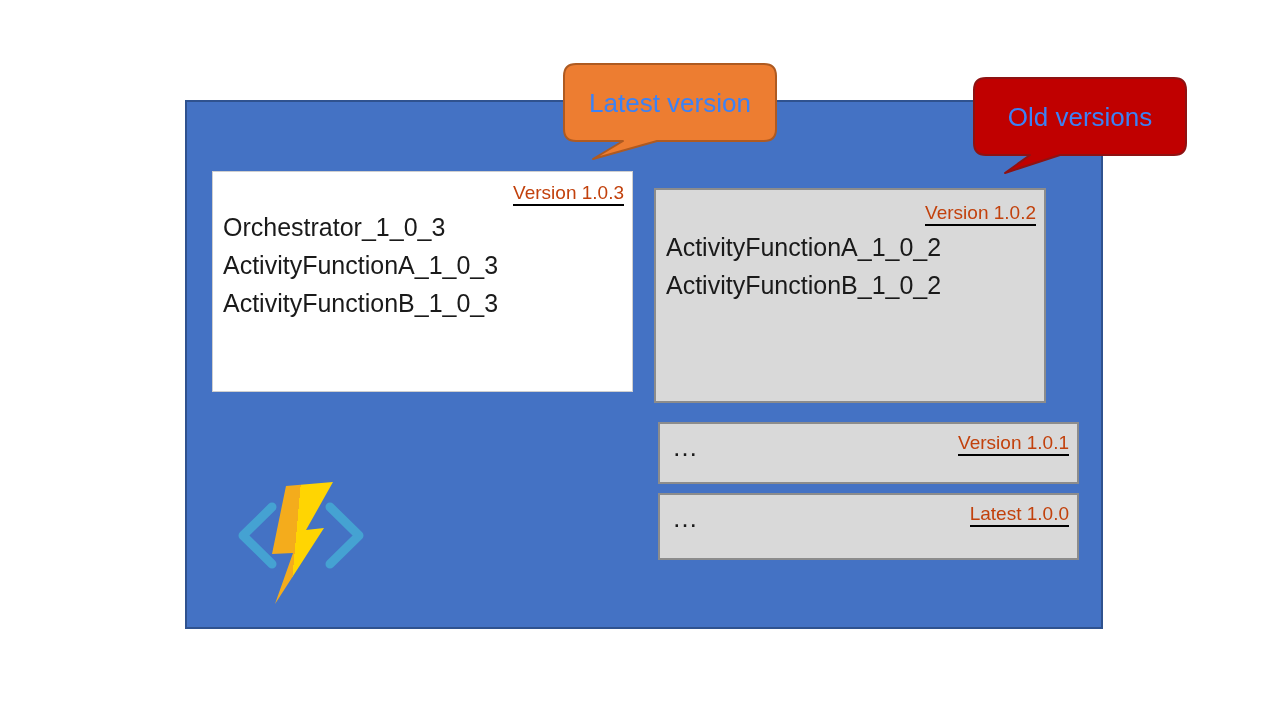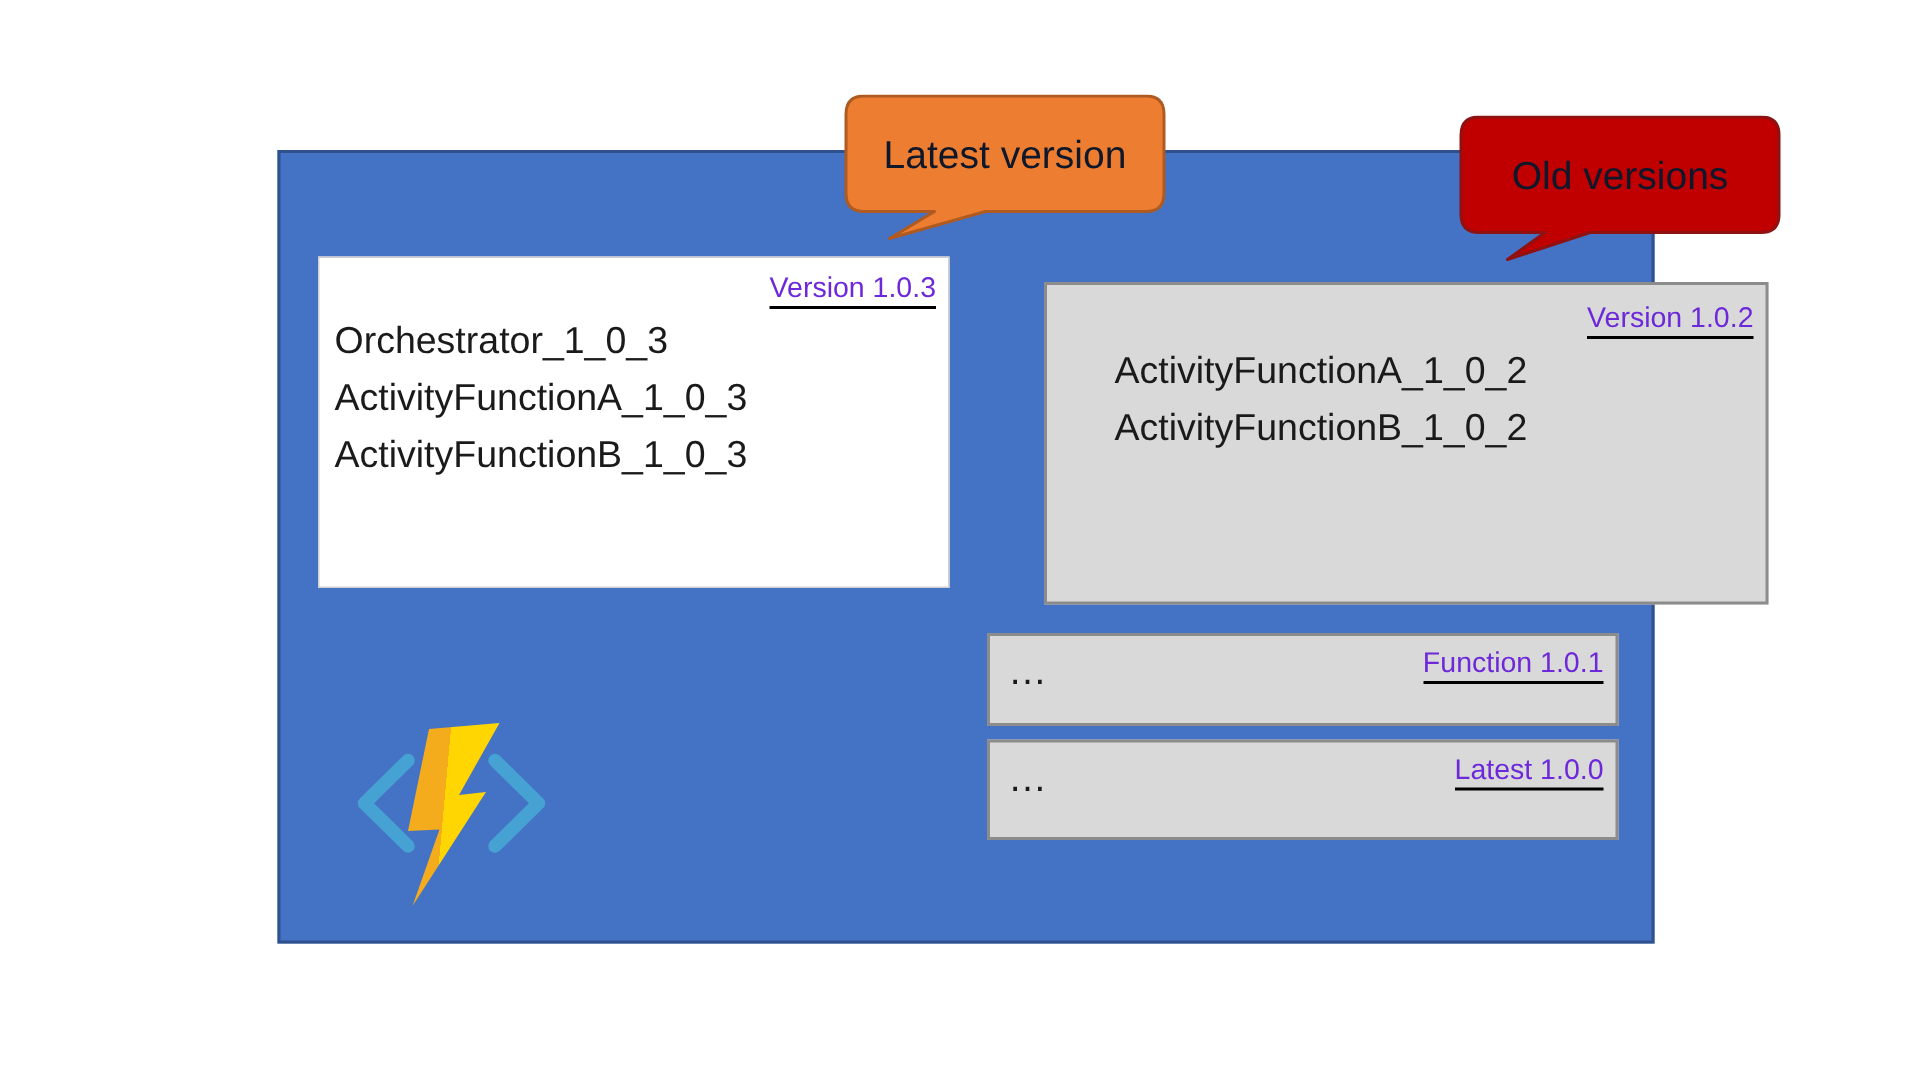--- a/index.html
+++ b/index.html
@@ -18,42 +18,42 @@
   }
   
   .version-box{position:absolute;box-sizing:border-box;}
   .box-latest{
     left:212px;top:171px;width:421px;height:221px;
     background:#ffffff;border:1px solid #CFCFCF;
   }
   .box-old{
     background:#D9D9D9;border:2px solid #8C8C8C;
   }
-  .box-v102{left:696px;top:188px;width:483px;height:215px;padding-left:35px;}
+  .box-v102{left:654px;top:188px;width:392px;height:215px;}
   .box-v101{left:658px;top:422px;width:421px;height:62px;}
   .box-v100{left:658px;top:493px;width:421px;height:67px;}
   .version-label{
     display:block;text-align:right;padding:10px 8px 0 0;
-    font-size:19px;color:#6d28d9;line-height:22px;margin-left:23px;
+    font-size:19px;color:#c2410c;line-height:22px;margin-left:23px;
   }
   .version-label span{border-bottom:2px solid #000;padding-bottom:1px;}
   .box-v102 .version-label{padding-top:12px;}
   .fn-list{padding:4px 0 0 10px;}
   .fn-list div{font-size:25px;line-height:38px;color:#1a1a1a;white-space:nowrap;}
   .small-box .version-label{position:absolute;top:8px;right:8px;padding:0;}
   .dots{position:absolute;left:12px;top:8px;font-size:26px;color:#1a1a1a;}
   
   .callout{position:absolute;width:216px;height:100px;}
   .callout svg{display:block;width:216px;height:100px;}
   .callout-latest{left:562px;top:63px;}
   .callout-old{left:972px;top:77px;}
   .callout-text{
     position:absolute;left:0;top:0;width:216px;height:80px;
     display:flex;align-items:center;justify-content:center;
-    color:#0f172a;font-size:26px;white-space:nowrap;
+    color:#3b82f6;font-size:26px;white-space:nowrap;
   }
   
   .logo{position:absolute;left:236px;top:478px;width:130px;height:130px;}
 </style>
 </head>
 <body>
 
 <div id="canvas">
 
   <div class="function-app-rect"></div>
@@ -69,21 +69,21 @@
 
   <div class="version-box box-old box-v102">
     <span class="version-label"><span>Version 1.0.2</span></span>
     <div class="fn-list">
       <div>ActivityFunctionA_1_0_2</div>
       <div>ActivityFunctionB_1_0_2</div>
     </div>
   </div>
 
   <div class="version-box box-old box-v101 small-box">
-    <span class="version-label"><span>Function 1.0.1</span></span>
+    <span class="version-label"><span>Version 1.0.1</span></span>
     <span class="dots">…</span>
   </div>
 
   <div class="version-box box-old box-v100 small-box">
     <span class="version-label"><span>Latest 1.0.0</span></span>
     <span class="dots">…</span>
   </div>
 
   <div class="callout callout-latest">
     <svg viewBox="0 0 216 100">

